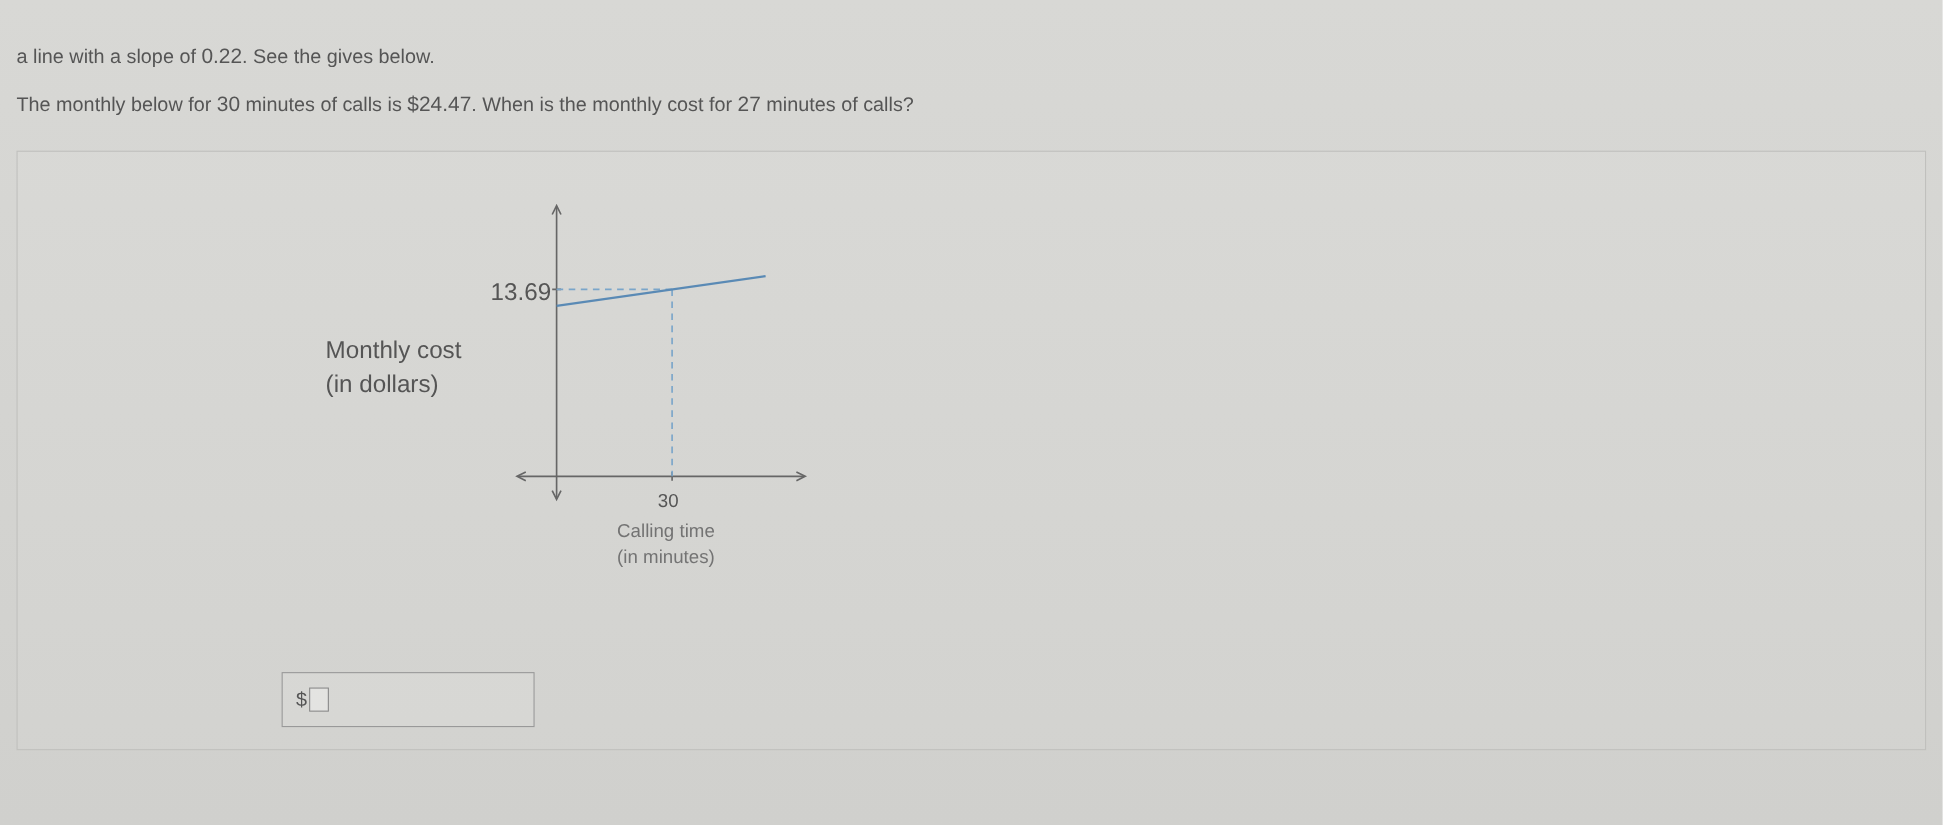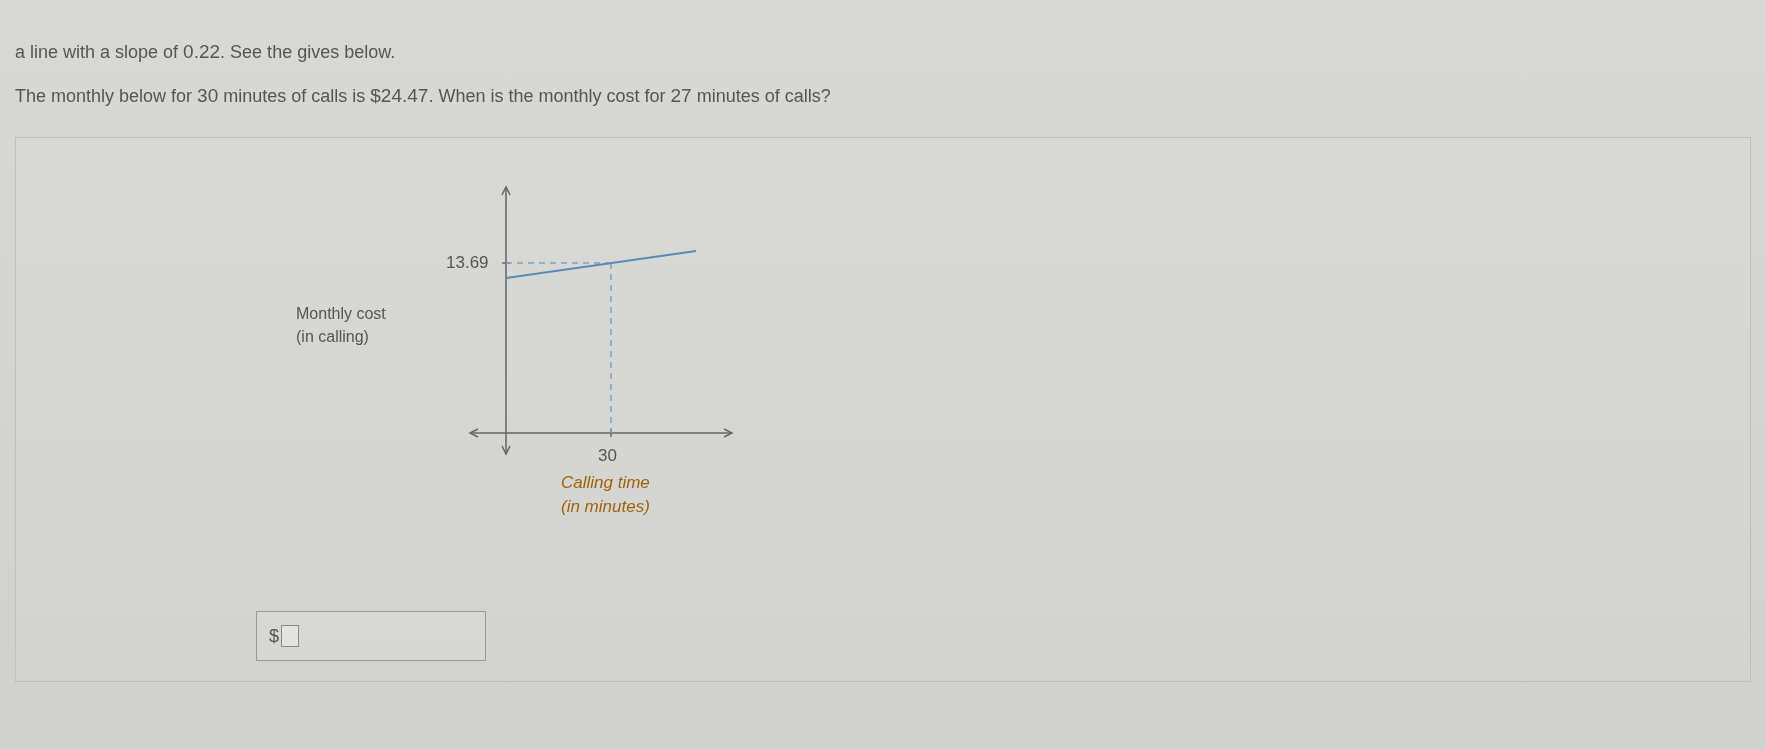--- a/index.html
+++ b/index.html
@@ -47,46 +47,45 @@
       top: 40px;
       width: 450px;
       height: 380px;
     }
     .y-axis-label-group {
       position: absolute;
       left: 0;
       top: 125px;
       text-align: left;
       color: #555;
-      font-size: 16px;
+      font-size: 22px;
       line-height: 1.4;
     }
     .y-tick-label {
       position: absolute;
       left: 150px;
       top: 75px;
-      font-size: 17px;
+      font-size: 22px;
       color: #555;
     }
     .x-tick-label {
       position: absolute;
       left: 302px;
       top: 268px;
       font-size: 17px;
       color: #555;
     }
     .x-axis-label-group {
       position: absolute;
       left: 265px;
       top: 293px;
       text-align: center;
-      color: #a16207;
+      color: #737373;
       font-size: 17px;
       line-height: 1.4;
-      font-style: italic;
     }
     .answer-box {
       position: absolute;
       left: 240px;
       bottom: 20px;
       width: 230px;
       height: 50px;
       border: 1px solid #999;
       background: rgba(255,255,255,0.1);
       display: flex;
@@ -147,21 +146,21 @@
 
       <line x1="145" y1="80" x2="145" y2="250" stroke="#7aa5c9" stroke-width="1.5" stroke-dasharray="6,5"></line>
 
       <line x1="40" y1="95" x2="230" y2="68" stroke="#5a8ab5" stroke-width="2"></line>
     </svg>
 
     <div class="y-tick-label">13.69</div>
 
     <div class="y-axis-label-group">
       <div>Monthly cost</div>
-      <div>(in calling)</div>
+      <div>(in dollars)</div>
     </div>
 
     <div class="x-tick-label">30</div>
 
     <div class="x-axis-label-group">
       <div>Calling time</div>
       <div>(in minutes)</div>
     </div>
   </div>
 

